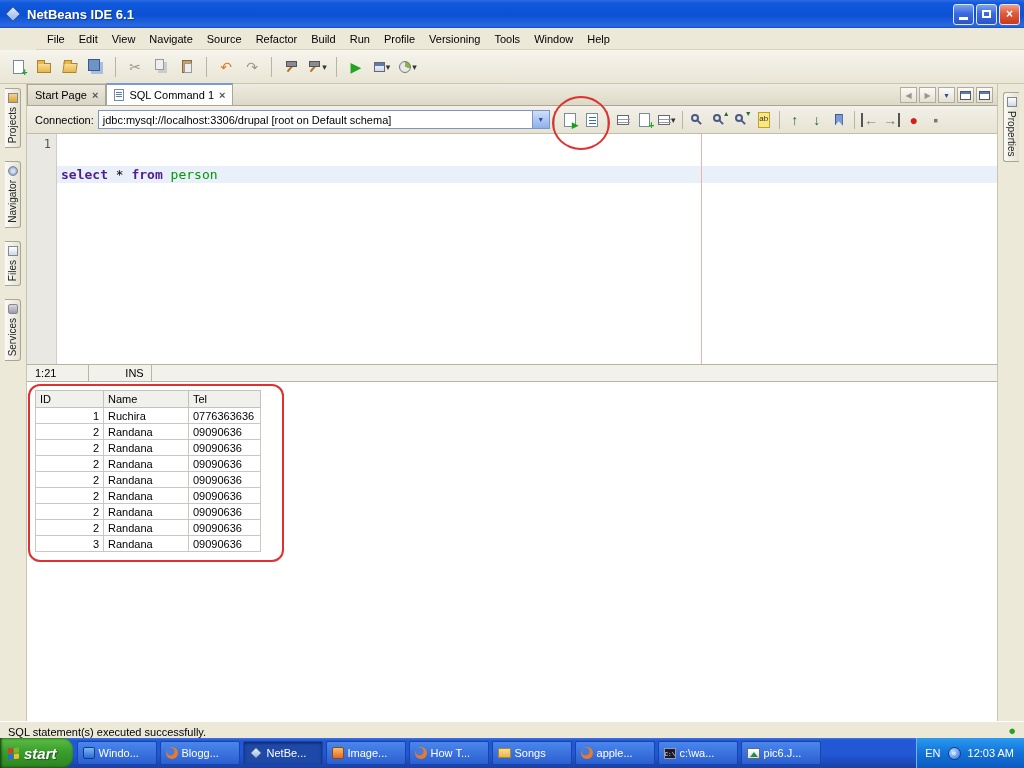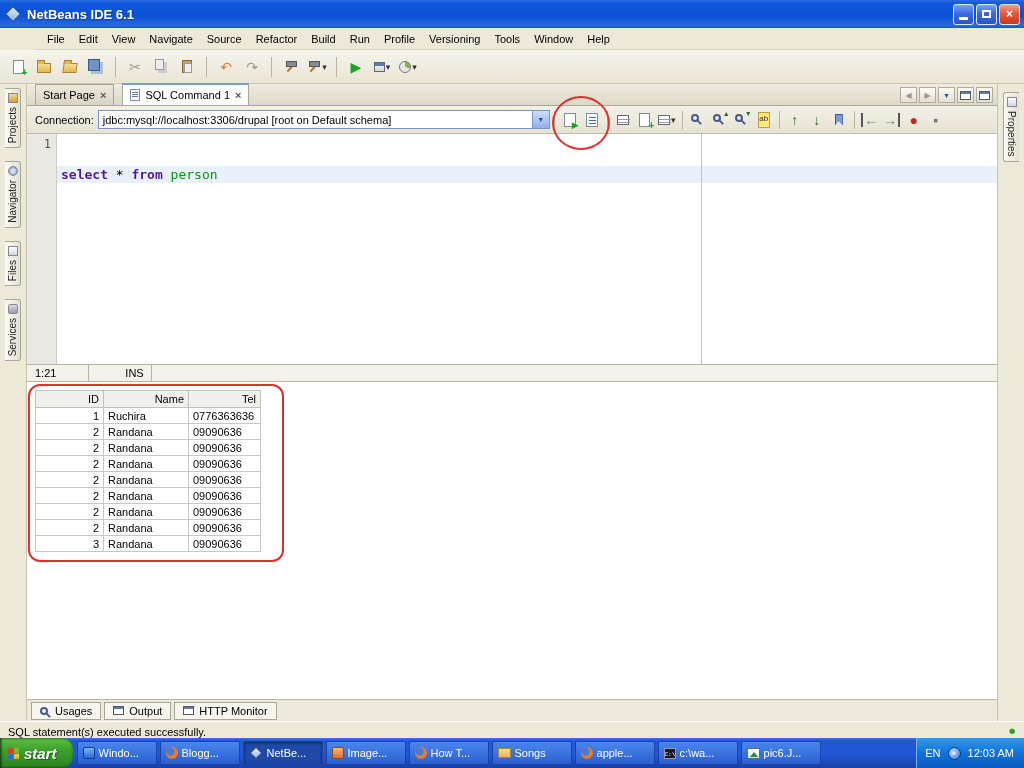--- a/index.html
+++ b/index.html
@@ -61,21 +61,21 @@
   .ic-projects { background:linear-gradient(#f3d48a,#d8a43a); }
   .ic-navigator { background:radial-gradient(circle,#cfe0f5 30%,#5a7ab8); border-radius:50%; }
   .ic-files { background:linear-gradient(#ffffff,#cfd8e8); }
   .ic-services { background:linear-gradient(#d8d8e0,#9a9ab0); border-radius:2px; }
   .ic-properties { background:linear-gradient(#fdfdfd,#cfd8e8); }
 
   .center-col { flex:1; display:flex; flex-direction:column; min-width:0; border-left:1px solid #c8c5b0; border-right:1px solid #c8c5b0; background:#fff; }
 
   
   .tab-row { height:22px; flex:0 0 auto; background:linear-gradient(180deg,#efece0,#dcd9c8); border-bottom:1px solid #a8a695; display:flex; align-items:flex-end; }
-  .etab { height:21px; display:flex; align-items:center; gap:5px; padding:0 7px; border:1px solid #a8a695; border-bottom:none; background:linear-gradient(180deg,#ece9dc,#d8d5c6); margin-left:8px; font-size:11px; }
+  .etab { height:21px; display:flex; align-items:center; gap:5px; padding:0 7px; border:1px solid #a8a695; border-bottom:none; background:linear-gradient(180deg,#ece9dc,#d8d5c6); margin-left:0; font-size:11px; }
   .etab.active { background:#fff; border-top:2px solid #7a9ad8; height:22px; }
   .etab .x { color:#555; font-size:11px; font-weight:bold; }
   .etab .ficon { width:10px; height:12px; background:#fff; border:1px solid #7a8aa0; position:relative; }
   .etab .ficon::after { content:""; position:absolute; left:1px; top:2px; width:6px; height:1px; background:#5a7ab8; box-shadow:0 2px 0 #5a7ab8,0 4px 0 #5a7ab8; }
   .tab-controls { margin-left:auto; display:flex; align-items:center; gap:2px; padding:0 4px 2px 0; }
   .tcbtn { width:17px; height:16px; border:1px solid #b0ada0; background:linear-gradient(#fbfaf6,#e4e1d2); display:flex; align-items:center; justify-content:center; font-size:8px; }
   .tcbtn.blue { color:#234f9e; }
 
   
   .conn-bar { height:28px; flex:0 0 auto; background:linear-gradient(180deg,#f3f1e8,#e6e3d4); border-bottom:1px solid #c0bdaa; display:flex; align-items:center; padding-left:8px; }
@@ -110,21 +110,21 @@
 
   
   .status-line { height:18px; flex:0 0 auto; background:#f2f1ea; border-top:1px solid #b8b5a5; border-bottom:1px solid #b8b5a5; display:flex; align-items:stretch; }
   .sl-seg { border-right:1px solid #b8b5a5; display:flex; align-items:center; padding:0 8px; }
   .sl-caret { width:62px; }
   .sl-mode { width:34px; justify-content:center;margin-left:29px; }
 
   
   .results { flex:1; background:#fff; position:relative; padding:8px 0 0 8px; min-height:0; }
   table.grid { border-collapse:collapse; table-layout:fixed; font-size:11px; }
-  table.grid th { width:85px; background:#f0f0ec; border:1px solid #c2c2ba; font-weight:normal; text-align:right; padding:1px 4px; height:17px; }
+  table.grid th { width:85px; background:#f0f0ec; border:1px solid #c2c2ba; font-weight:normal; text-align:left; padding:1px 4px; height:17px; }
   table.grid th.w-id { width:68px; } table.grid th.w-tel { width:72px; }
   table.grid td { border:1px solid #c8c8c2; padding:0 4px; height:16px; }
   td.c-id { text-align:right; }
 
   
   .bottom-tabs { height:22px; flex:0 0 auto; background:#ece9dc; border-top:1px solid #b8b5a5; display:flex; align-items:center; padding-left:4px; gap:3px; }
   .btab { display:flex; align-items:center; gap:5px; padding:2px 8px; border:1px solid #a8a695; background:#f6f5ee; height:18px; }
   .i-win { width:11px; height:9px; border:1px solid #556; background:#fff; position:relative; }
   .i-win::after { content:""; position:absolute; left:0; top:0; right:0; height:2px; background:#5a7ab8; }
 
@@ -423,34 +423,20 @@
               </tr>
             <tr>
                 <td class="c-id">3</td>
                 <td>Randana</td>
                 <td>09090636</td>
               </tr>
           </tbody>
         </table>
       </div>
 
-      <div class="bottom-tabs">
-        <span class="btab">
-            <span class="i-mag" style="margin:0 2px 0 0"></span>
-            <span>Usages</span>
-          </span>
-        <span class="btab">
-            <span class="i-win"></span>
-            <span>Output</span>
-          </span>
-        <span class="btab">
-            <span class="i-win"></span>
-            <span>HTTP Monitor</span>
-          </span>
-      </div>
 
     </div>
 
     <div class="side-strip right">
       <div class="side-tab">
         <span class="mini-ic ic-properties"></span>
         <span class="vlabel">Properties</span>
       </div>
     </div>
 

